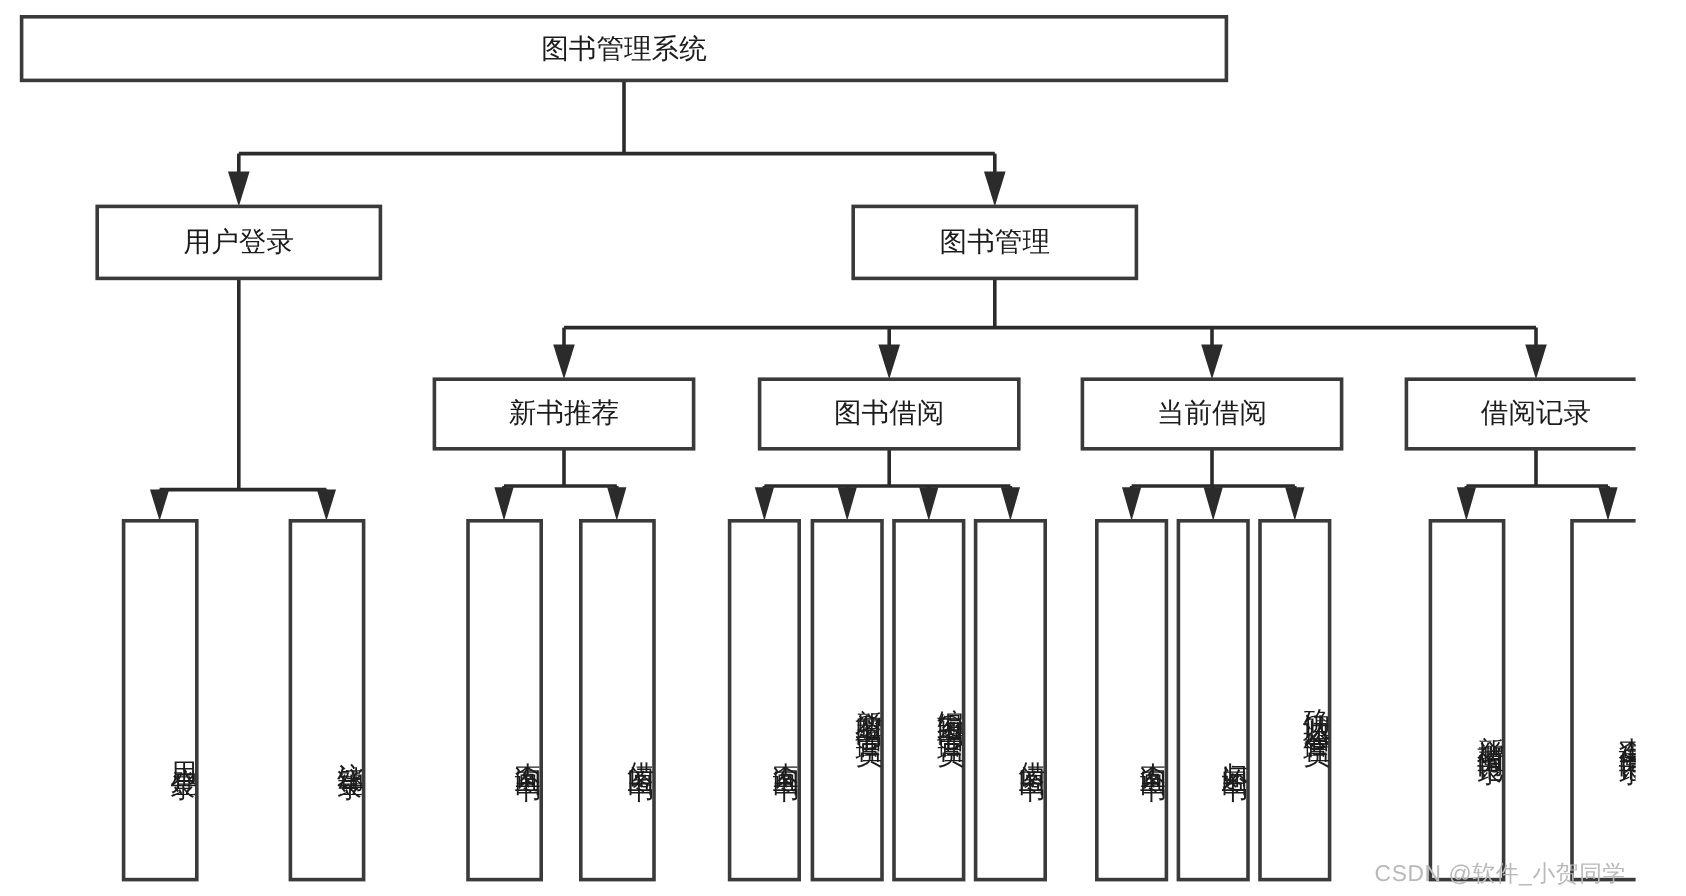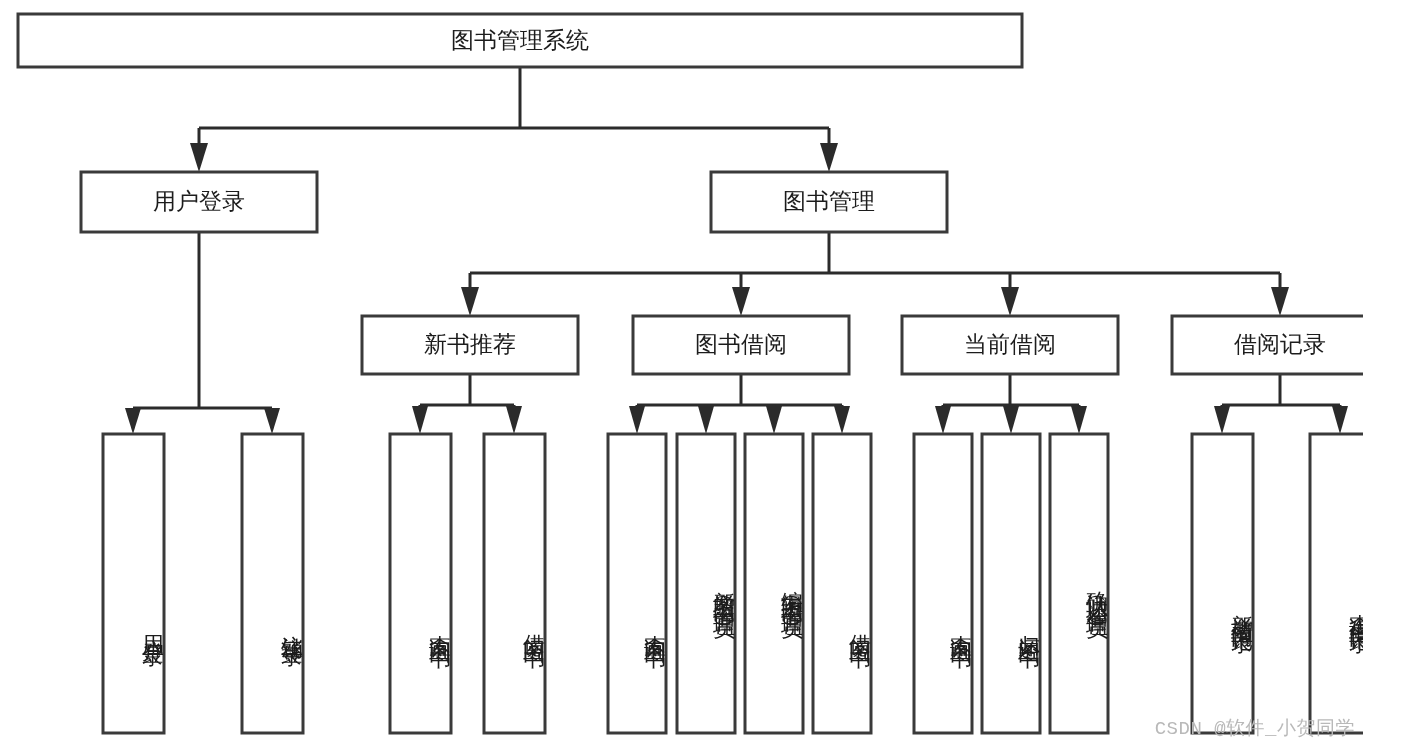--- a/index.html
+++ b/index.html
@@ -61,21 +61,21 @@
     letter-spacing: 4px;
     white-space: nowrap;
     pointer-events: none;
   }
   .watermark {
     position: absolute;
     right: 8px;
     bottom: 6px;
     font-size: 19px;
     color: #b9b9b9;
-    font-family: Liberation Mono, monospace;
+    font-family: Liberation Sans, sans-serif;
     letter-spacing: 0.5px;
     white-space: nowrap;
   }
 </style>
 </head>
 <body>
 
 <div id="diagram-root">
 
   <svg id="tree-svg" viewBox="0 0 1405 747">

